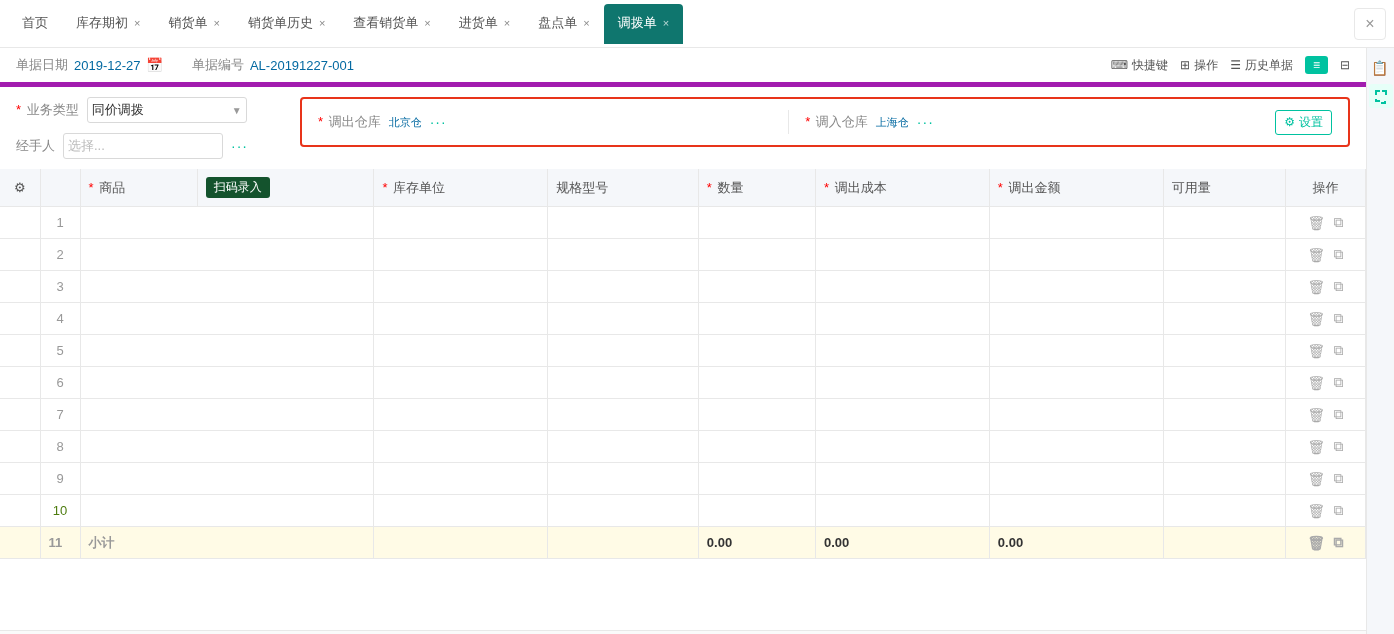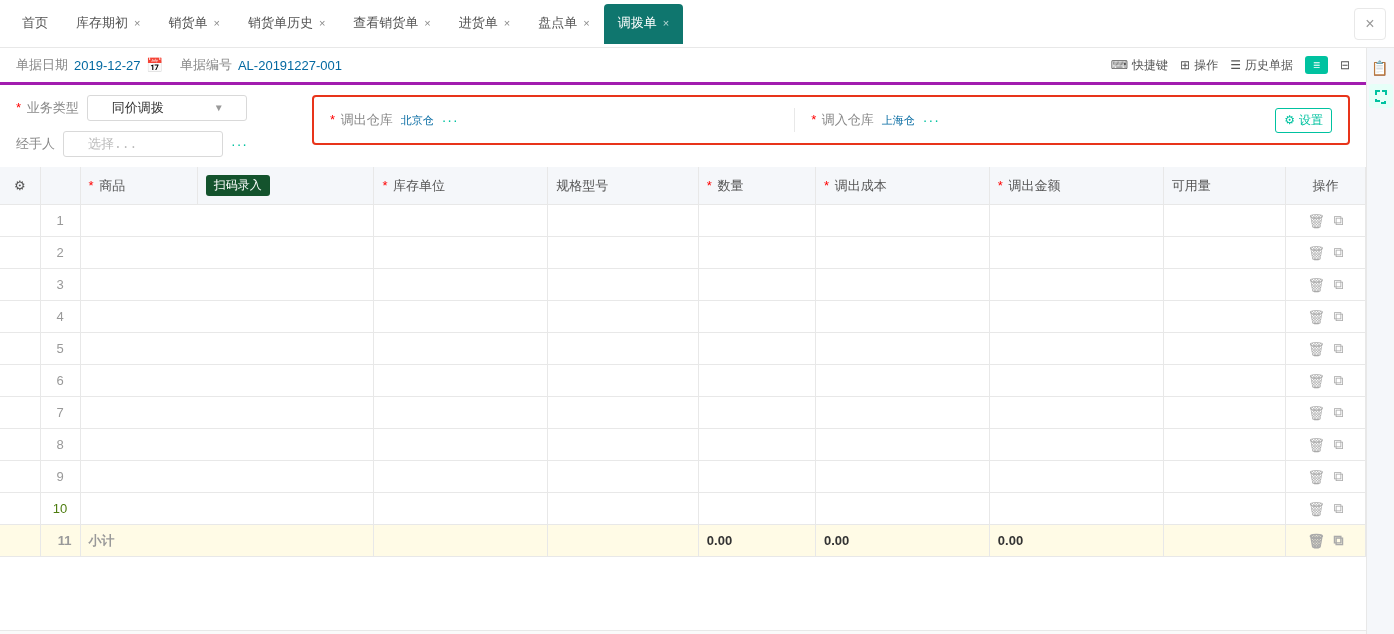--- a/index.html
+++ b/index.html
@@ -51,22 +51,22 @@
       color: #999;
       border: 1px solid #e8e8e8;
       border-radius: 4px;
     }
 
     
     .toolbar {
       display: flex;
       align-items: flex-start;
       padding: 8px 16px;
-      border-bottom: 3px solid #a21caf;
-      gap: 16px;
+      border-bottom: 5px solid #a21caf;
+      gap: 28px;
     }
     .toolbar-item {
       display: flex;
       align-items: center;
       gap: 6px;
       font-size: 13px;
       color: #555;
     }
     .toolbar-label { color: #888; }
     .toolbar-value { color: #0369a1; }
@@ -90,21 +90,21 @@
       padding: 2px 8px;
       border-radius: 3px;
     }
     .calendar-icon { color: #00c2a0; font-size: 14px; cursor: pointer; }
 
     
     .form-area {
       display: flex;
       align-items: flex-start;
       padding: 10px 16px;
-      gap: 16px;
+      gap: 4px;
     }
     .form-left {
       display: flex;
       flex-direction: column;
       gap: 10px;
       min-width: 280px;
     }
     .form-row {
       display: flex;
       align-items: center;
@@ -114,27 +114,26 @@
       color: #888;
       white-space: nowrap;
       font-size: 13px;
     }
     .required-star { color: #f00; margin-right: 2px; }
     .form-select {
       display: flex;
       align-items: center;
       border: 1px solid #d9d9d9;
       border-radius: 3px;
-      padding: 3px 24px;
+      padding: 3px 4px;
       min-width: 160px;
       background: #fff;
       cursor: pointer;
       font-size: 13px;
       justify-content: space-between;
-      font-family: Liberation Mono, monospace;
     }
     .form-select .chevron { color: #999; font-size: 10px; margin-left: 8px; }
     .form-input-plain {
       color: #0369a1;
       font-size: 11px;
     }
     .dots-btn {
       color: #00c2a0;
       cursor: pointer;
       font-size: 14px;
@@ -608,21 +607,21 @@
         <td></td>
         <td>
           <div class="op-icons">
             <span class="op-icon">🗑</span>
             <span class="op-icon">⧉</span>
           </div>
         </td>
       </tr>
             <tr style="background: rgb(255, 251, 230);">
         <td></td>
-        <td style="color:#999;text-align:right;">11</td>
+        <td style="color:#999;text-align:left;">11</td>
         <td colspan="2" style="color:#999;">小计</td>
         <td></td>
         <td></td>
         <td>0.00</td>
         <td>0.00</td>
         <td>0.00</td>
         <td></td>
         <td>
           <div class="op-icons">
             <span class="op-icon">🗑</span>

